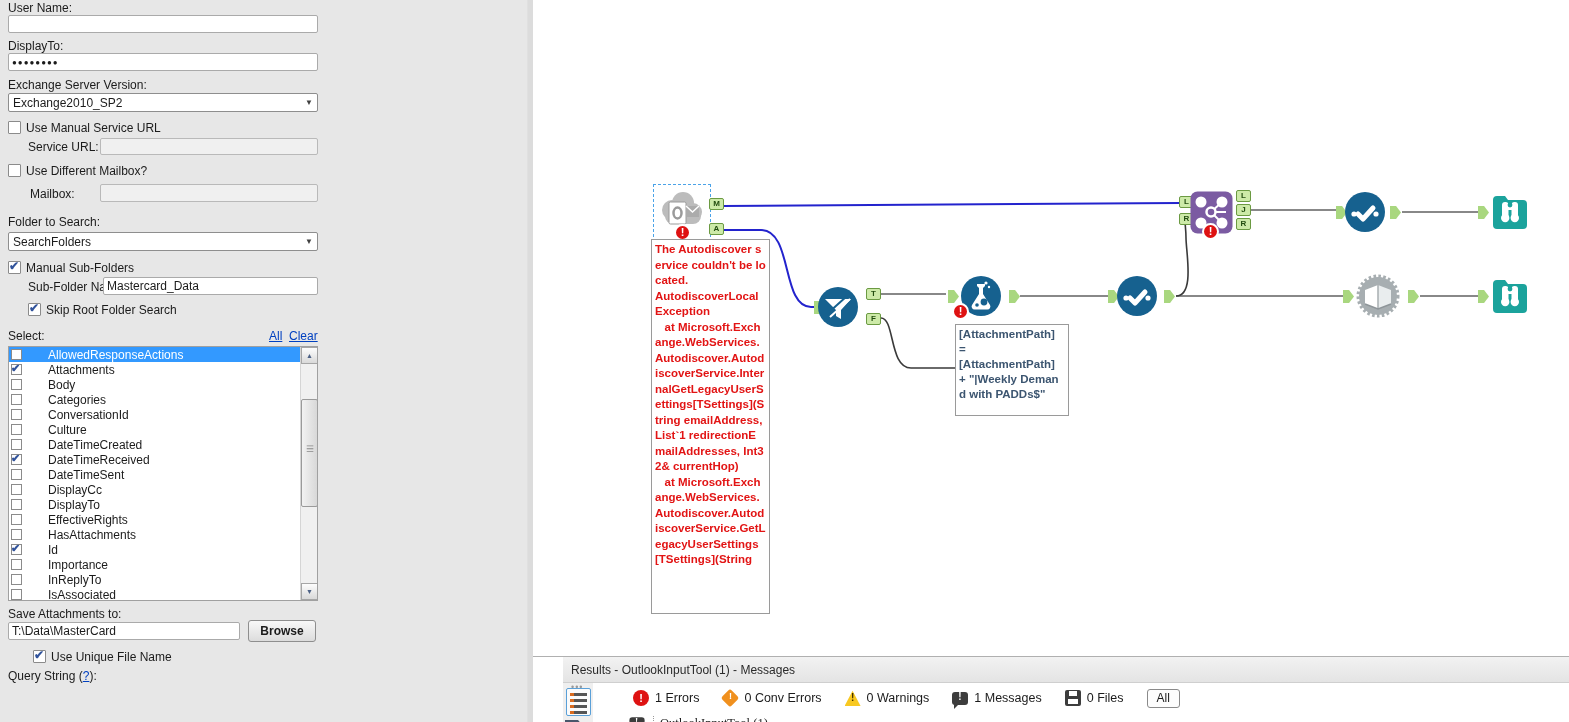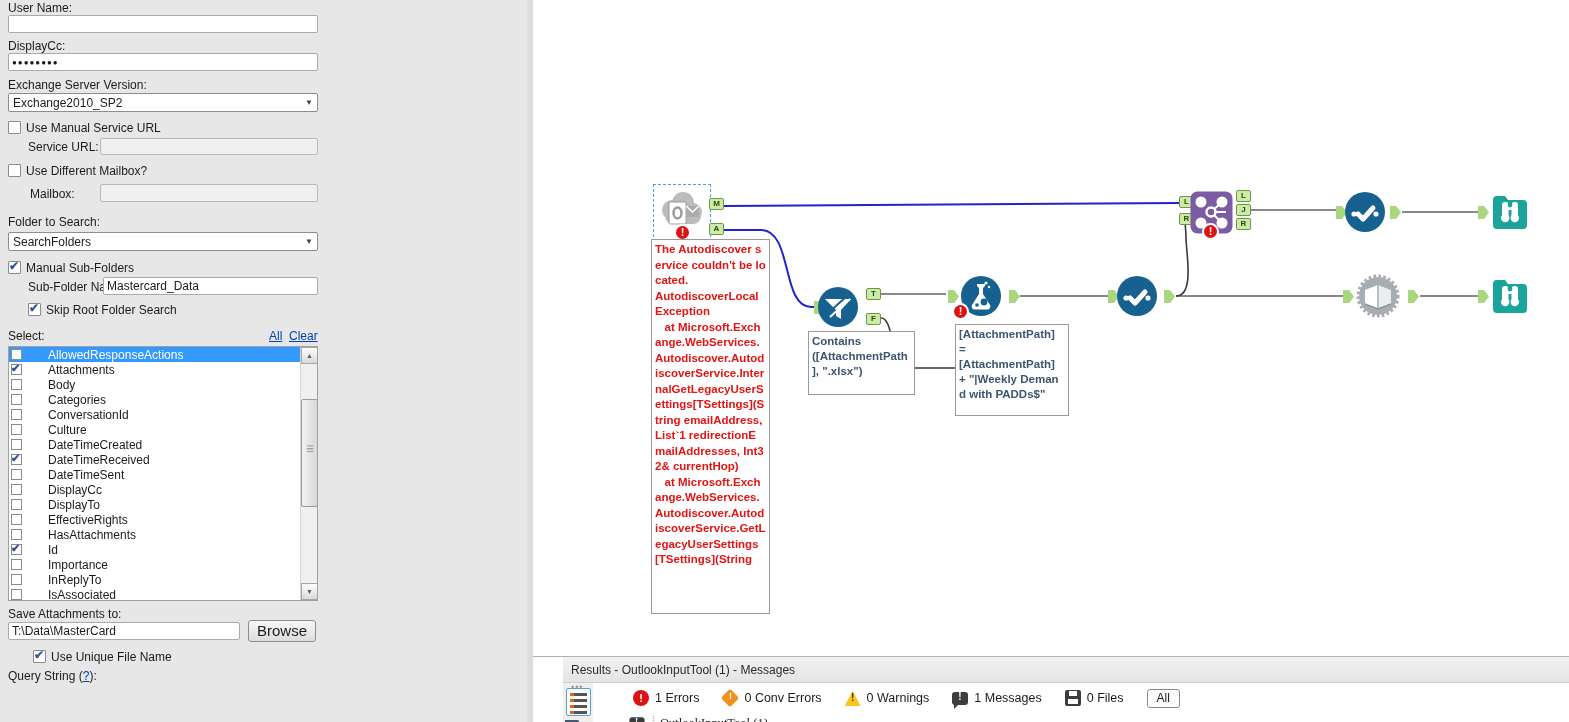--- a/index.html
+++ b/index.html
@@ -30,21 +30,21 @@
   .sel-item.checked .cb2::after { content:"✔"; position:absolute; left:-1px; top:-3px; font-size:11px; font-weight:bold; color:#31539b; }
   
   .vsb { position:absolute; right:0; top:0; width:17px; height:100%; background:#f0f0f0; border-left:1px solid #d5d5d5; }
   .vsb .btn { position:absolute; left:0; width:17px; height:17px; background:linear-gradient(#fdfdfd,#d9d9d9);
     border:1px solid #a6a6a6; font-size:7px; color:#4d6185; text-align:center; line-height:15px; }
   .vsb .btn.up{top:0;} .vsb .btn.dn{bottom:0;}
   .vsb .thumb { position:absolute; left:0; top:52px; width:17px; height:108px; background:linear-gradient(90deg,#f2f2f2,#d8d8d8);
     border:1px solid #9a9a9a; border-radius:2px; }
   .vsb .thumb::after{ content:"☰"; position:absolute; left:4px; top:44px; font-size:9px; color:#8a8a8a;}
   .btn-std { position:absolute; background:linear-gradient(#f8f8f8,#dcdcdc); border:1px solid #8e8e8e; border-radius:3px;
-    font-size:15px; color:#1b1b1b; text-align:center; }
+    font-size:12px; color:#1b1b1b; text-align:center;font-weight:bold; }
 
   
   #canvas { position:absolute; left:533px; top:0; width:1036px; height:620px; background:#fff; overflow:hidden; }
   #wires { position:absolute; left:0; top:0; width:1036px; height:620px; }
   .tool { position:absolute; }
   .anchor-letter { position:absolute; width:15px; height:12px; background:#cdeaa8; border:1px solid #6b9a42; border-radius:2px;
     font-size:8px; font-weight:bold; color:#234d10; text-align:center; line-height:10px; }
   .anchor-plain { position:absolute; width:11px; height:13px; background:#a9d77f;
     clip-path:polygon(0 0,55% 0,100% 50%,55% 100%,0 100%); }
   .err-badge { position:absolute; width:17px; height:17px; border-radius:50%; background:#de1212; border:2px solid #fff;
@@ -98,21 +98,21 @@
 </style>
 </head>
 <body>
 
 <div id="app">
 
   <div id="config">
     <div class="lbl" style="top:1px">User Name:</div>
     <input class="inp" style="top: 15px;" value="">
 
-    <div class="lbl" style="top:39px">DisplayCc:</div>
+    <div class="lbl" style="top:39px">DisplayTo:</div>
     <input class="inp" style="top: 53px; font-size: 8px; letter-spacing: 1px;" value="●●●●●●●●">
 
     <div class="lbl" style="top:78px">Exchange Server Version:</div>
     <div class="dropdown" style="top:93px">
       <span>Exchange2010_SP2</span>
       <span class="dd-arrow">▼</span>
     </div>
 
     <span class="cb" style="left:8px;top:121px"></span>
     <div class="lbl" style="left:26px;top:121px">Use Manual Service URL</div>
@@ -288,23 +288,20 @@
     <div class="tool" style="left:284px;top:286px">
       <svg width="42" height="42" viewBox="0 0 42 42">
         <circle cx="21" cy="21" r="20" fill="#16618f"></circle>
         <polygon points="8,13 34,13 24,24 24,33 19,30 19,24" fill="#fff"></polygon>
         <line x1="10" y1="28" x2="30" y2="10" stroke="#16618f" stroke-width="2"></line>
         <line x1="13" y1="31" x2="33" y2="13" stroke="#fff" stroke-width="2"></line>
       </svg>
     </div>
     <span class="anchor-letter" style="left:333px;top:288px">T</span>
     <span class="anchor-letter" style="left:333px;top:313px">F</span>
-    <div class="annot" style="left:275px;top:331px;width:107px;height:64px">Contains
-([AttachmentPath
-], ".xlsx")</div>
 
     <span class="anchor-plain" style="left:415px;top:290px"></span>
     <div class="tool" style="left:427px;top:275px">
       <svg width="42" height="42" viewBox="0 0 42 42">
         <circle cx="21" cy="21" r="20" fill="#16618f"></circle>
         <path d="M17,9 h8 v2 l-2,2 v6 l7,11 a3,3 0 0 1 -2.6,4.5 H14.6 A3,3 0 0 1 12,30 l7,-11 v-6 l-2,-2 z" fill="#fff"></path>
         <circle cx="24" cy="27" r="3.4" fill="#16618f"></circle>
         <circle cx="17" cy="30" r="1.8" fill="#16618f"></circle>
         <circle cx="26" cy="8" r="1.6" fill="#fff"></circle>
           <circle cx="29" cy="12" r="1.2" fill="#fff"></circle>

